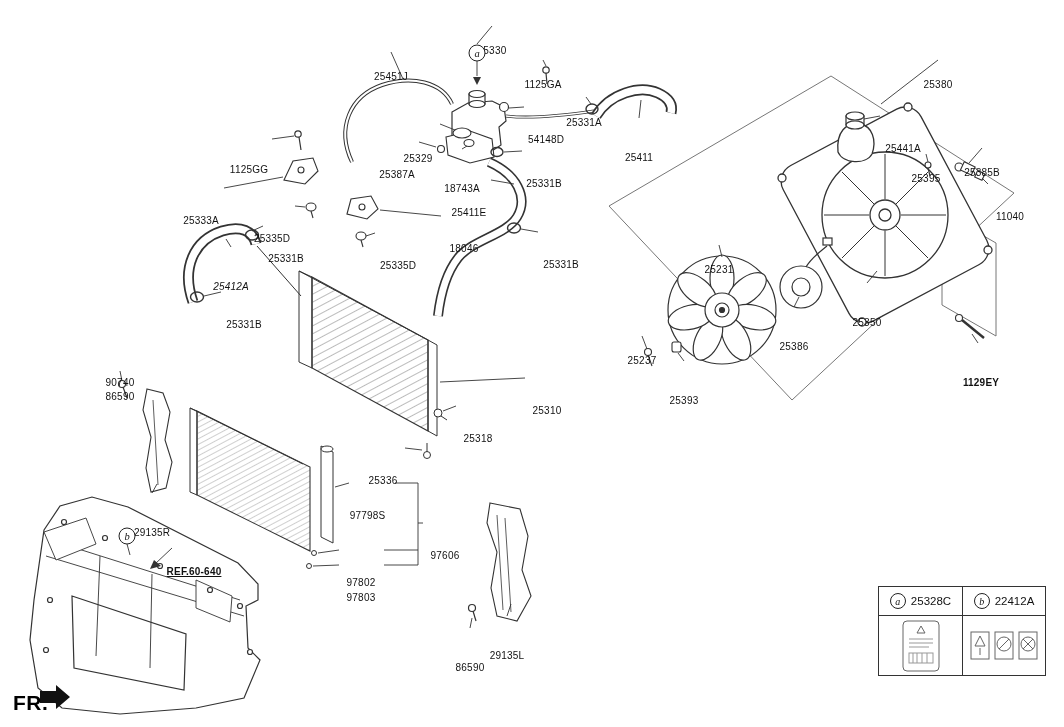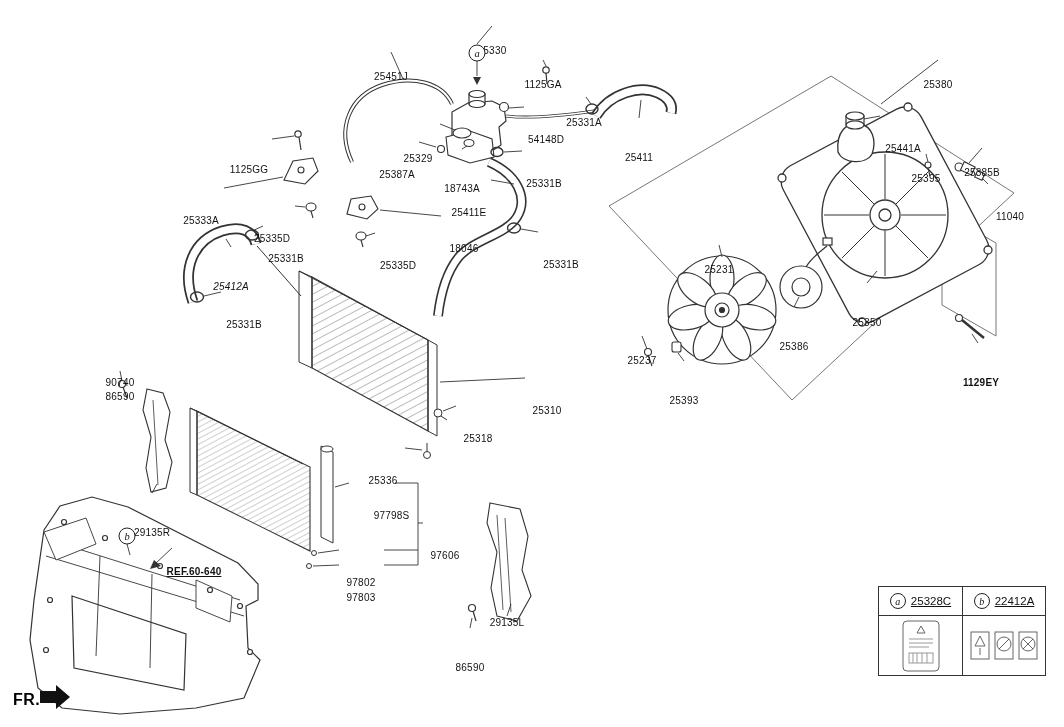--- a/index.html
+++ b/index.html
@@ -6,30 +6,30 @@
   .stage{position:relative;width:1064px;height:727px;background:#fff;overflow:hidden;
          font-family:"Liberation Sans",sans-serif;}
   .art{position:absolute;left:0;top:0;}
   #labels-layer{position:absolute;left:0;top:0;width:100%;height:100%;pointer-events:none;}
   .part-label{position:absolute;transform:translate(-50%,-50%);font-size:10px;color:#111;
               white-space:nowrap;letter-spacing:.2px;line-height:1;margin-top:33px;}
   .underline{text-decoration:underline;font-weight:bold;}
   .callout{position:absolute;width:15px;height:15px;border:1px solid #222;border-radius:50%;
            background:#fff;display:flex;align-items:center;justify-content:center;
            font:italic 10.5px "Liberation Serif",serif;color:#111;transform:translate(-50%,-50%);}
-  .fr{position:absolute;left:13px;top:691px;font-size:16px;font-weight:bold;color:#000;letter-spacing:.5px;}
+  .fr{position:absolute;left:13px;top:691px;font-size:21px;font-weight:bold;color:#000;letter-spacing:.5px;}
   .legend{position:absolute;left:878px;top:586px;width:168px;height:90px;border:1.2px solid #333;
           display:grid;grid-template-columns:1fr 1fr;grid-template-rows:28px 1fr;background:#fff;box-sizing:border-box;}
   .lcell{display:flex;align-items:center;justify-content:center;gap:5px;box-sizing:border-box;}
   .lcell:nth-child(2),.lcell:nth-child(4){border-left:1px solid #333;}
   .lcell:nth-child(3),.lcell:nth-child(4){border-top:1px solid #333;}
   .callout-s{width:14px;height:14px;border:1px solid #222;border-radius:50%;background:#fff;
              display:flex;align-items:center;justify-content:center;
              font:italic 10px "Liberation Serif",serif;color:#111;}
-  .code{font-size:11.5px;color:#111;text-decoration:underline;}
+  .code{font-size:11.5px;color:#111;}
 </style>
 </head>
 <body>
 
 <div class="stage">
 
 <svg class="art" width="1064" height="727" viewBox="0 0 1064 727">
   <defs>
     <pattern id="hatchR" width="7" height="7" patternUnits="userSpaceOnUse" patternTransform="rotate(62)">
       <line x1="0" y1="0" x2="0" y2="7" stroke="#777" stroke-width="1"></line>
@@ -304,26 +304,26 @@
       <div class="part-label" style="left: 464px; top: 216px;">18046</div>
       <div class="part-label" style="left: 561px; top: 232px;">25331B</div>
       <div class="part-label" style="left: 244px; top: 292px;">25331B</div>
       <div class="part-label" style="left: 547px; top: 378px;">25310</div>
       <div class="part-label" style="left: 478px; top: 406px;">25318</div>
       <div class="part-label" style="left: 383px; top: 448px;">25336</div>
       <div class="part-label" style="left: 120px; top: 350px;">90740</div>
       <div class="part-label" style="left: 120px; top: 364px;">86590</div>
       <div class="part-label" style="left: 152px; top: 500px;">29135R</div>
       <div class="part-label underline" style="left: 194px; top: 539px;">REF.60-640</div>
-      <div class="part-label" style="left: 376px; top: 483px; padding-left: 31px;">97798S</div>
+      <div class="part-label" style="left: 352px; top: 483px; padding-left: 31px;">97798S</div>
       <div class="part-label" style="left: 445px; top: 523px;">97606</div>
       <div class="part-label" style="left: 361px; top: 550px;">97802</div>
       <div class="part-label" style="left: 361px; top: 565px;">97803</div>
       <div class="part-label" style="left: 470px; top: 635px;">86590</div>
-      <div class="part-label" style="left: 507px; top: 590px;">29135L</div>
+      <div class="part-label" style="left: 507px; top: 623px;">29135L</div>
       <div class="part-label" style="left: 938px; top: 52px;">25380</div>
       <div class="part-label" style="left: 903px; top: 116px;">25441A</div>
       <div class="part-label" style="left: 926px; top: 146px;">25395</div>
       <div class="part-label" style="left: 982px; top: 140px;">25385B</div>
       <div class="part-label" style="left: 1010px; top: 184px;">11040</div>
       <div class="part-label" style="left: 719px; top: 237px;">25231</div>
       <div class="part-label" style="left: 867px; top: 290px;">25350</div>
       <div class="part-label" style="left: 794px; top: 314px;">25386</div>
       <div class="part-label" style="left: 642px; top: 328px;">25237</div>
       <div class="part-label" style="left: 684px; top: 368px;">25393</div>

